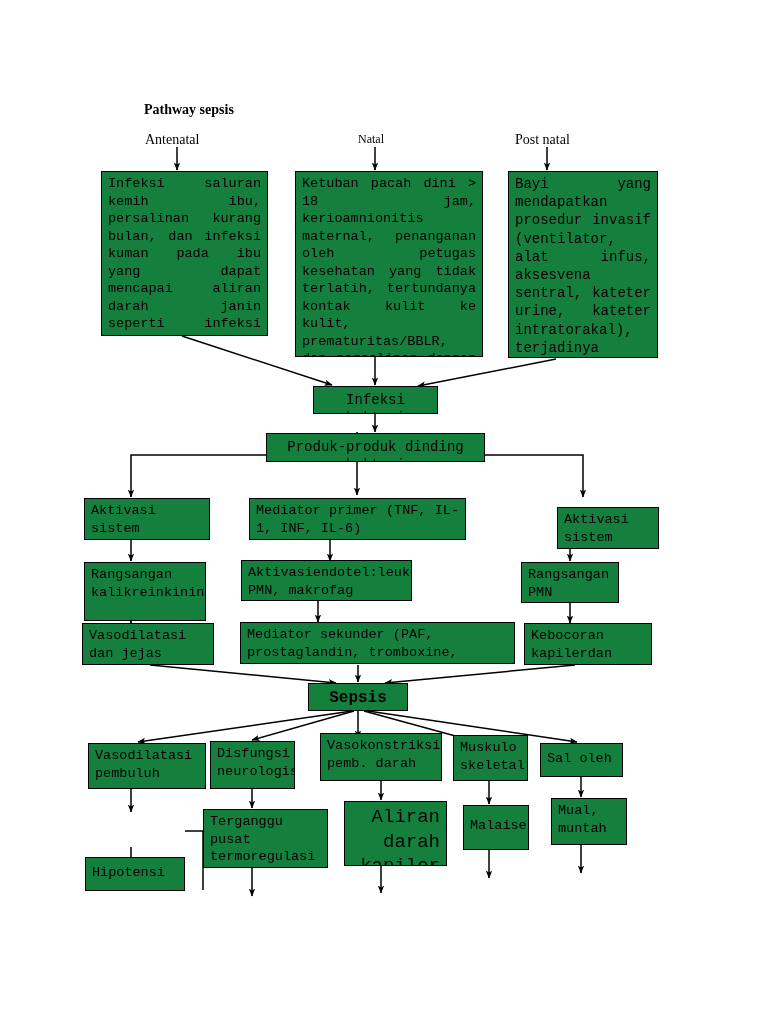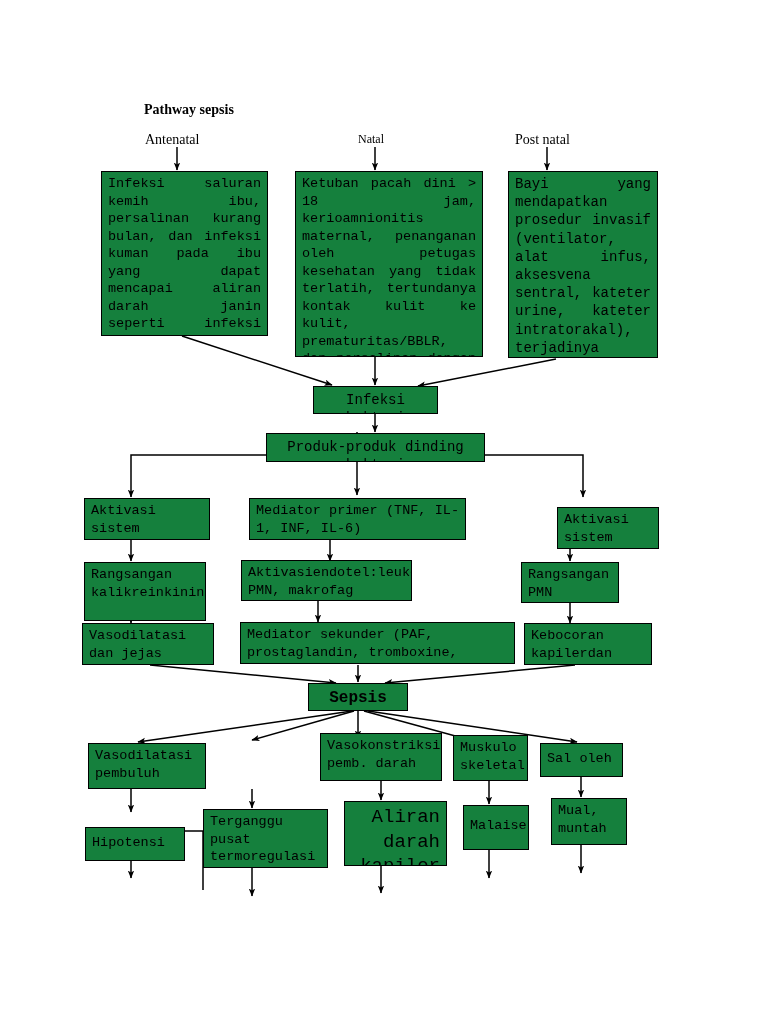--- a/index.html
+++ b/index.html
@@ -188,34 +188,37 @@
   </div>
 
   <div class="node ctr bold" style="left:308px; top:683px; width:100px; height:28px; font-size:16px;">
     <span class="txt" style="padding-top:4px;">Sepsis</span>
   </div>
 
   <div class="node" style="left:88px; top:743px; width:118px; height:46px; font-size:13.5px;">
     <span class="txt">Vasodilatasi pembuluh</span>
   </div>
 
+  <div class="node" style="left:210px; top:741px; width:85px; height:48px; font-size:13.5px;">
+    <span class="txt">Disfungsi neurologis</span>
+  </div>
 
   <div class="node" style="left:320px; top:733px; width:122px; height:48px; font-size:13.5px;">
     <span class="txt">Vasokonstriksi pemb. darah</span>
   </div>
 
   <div class="node" style="left:453px; top:735px; width:75px; height:46px; font-size:13.5px;">
     <span class="txt">Muskulo skeletal</span>
   </div>
 
   <div class="node" style="left:540px; top:743px; width:83px; height:34px; font-size:13.5px;">
     <span class="txt" style="padding-top:6px;">Sal oleh</span>
   </div>
 
-  <div class="node" style="left:85px; top:827px; width:100px; height:34px; font-size:13.5px;">
+  <div class="node" style="left:85px; top:857px; width:100px; height:34px; font-size:13.5px;">
     <span class="txt" style="padding-top:6px;">Hipotensi</span>
   </div>
 
   <div class="node" style="left:203px; top:809px; width:125px; height:59px; font-size:13.5px;">
     <span class="txt">Terganggu pusat termoregulasi</span>
   </div>
 
   <div class="node" style="left:344px; top:801px; width:103px; height:65px; font-size:19px;text-align:right;">
     <span class="txt">Aliran darah kapiler paru terganggu</span>
   </div>

